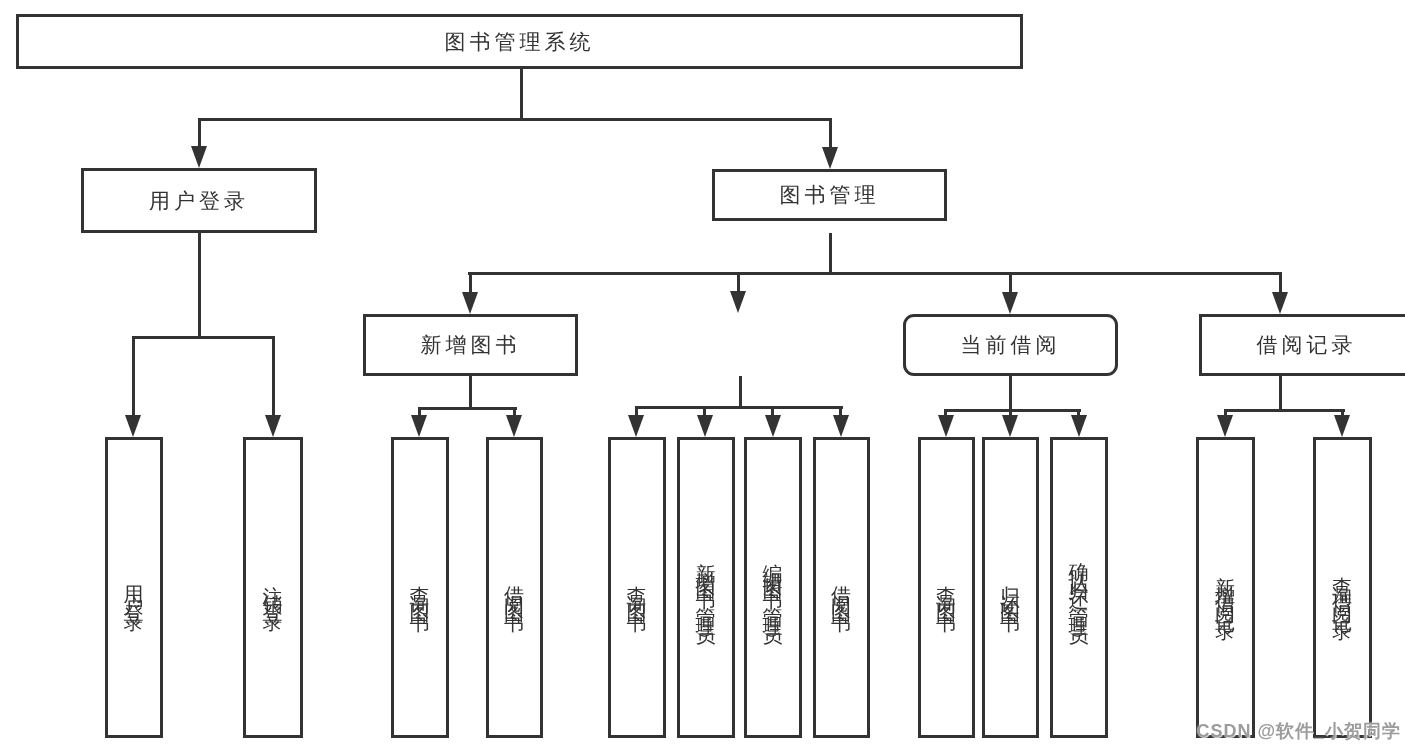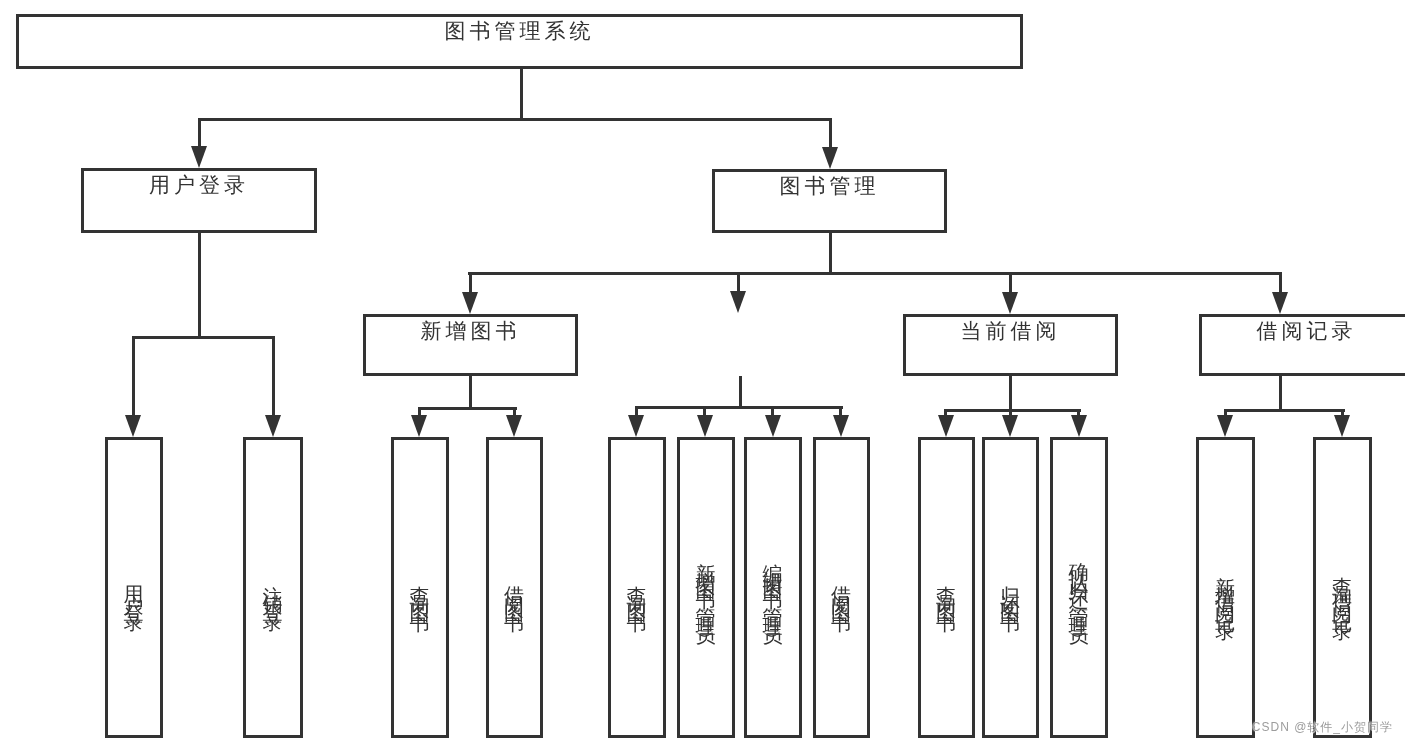--- a/index.html
+++ b/index.html
@@ -8,43 +8,44 @@
     --wm:#9c9c9c;
     --bg:#ffffff;
   }
   html,body{margin:0;padding:0;background:var(--bg);}
   #canvas{
     position:relative;width:1405px;height:747px;background:var(--bg);
     font-family:"Liberation Sans","DejaVu Sans",sans-serif;overflow:hidden;
   }
   .box{
     position:absolute;box-sizing:border-box;border:3px solid var(--line);
-    background:var(--bg);display:flex;justify-content:center;
+    background:var(--bg);display:flex;align-items:center;justify-content:center;
     color:var(--text);font-size:21px;letter-spacing:4px;white-space:nowrap;
   }
   .vbox{
     position:absolute;box-sizing:border-box;border:3px solid var(--line);
     background:var(--bg);display:flex;align-items:center;justify-content:center;
     color:var(--text);
   }
   .vbox .vtext{
     writing-mode:vertical-rl;text-orientation:mixed;
     font-size:20px;letter-spacing:9px;line-height:1;white-space:nowrap;
   }
   .hline{position:absolute;height:3px;background:var(--line);}
   .vline{position:absolute;width:3px;background:var(--line);}
   .tri{
     position:absolute;width:0;height:0;
     border-left:8px solid transparent;border-right:8px solid transparent;
     border-top:22px solid var(--line);
   }
   .watermark{
-    position:absolute;top:719px;right:12px;z-index:5;
-    font-size:12px;color:var(--wm);letter-spacing:1px;white-space:nowrap;
+    position:absolute;top:719px;right:4px;z-index:5;
+    font-size:18px;color:var(--wm);letter-spacing:1px;white-space:nowrap;
     text-shadow:0 0 2px rgba(255,255,255,.9),1px 1px 0 rgba(255,255,255,.7);
+    font-weight:bold;
   }
 </style>
 </head>
 <body>
 
 <div id="canvas">
 
   <div class="box" style="left:16px;top:14px;width:1007px;height:55px;">
     <span>图书管理系统</span>
   </div>
@@ -52,21 +53,21 @@
   <div class="vline" style="left:520px;top:69px;height:51px;"></div>
   <div class="hline" style="left:198px;top:118px;width:634px;"></div>
   <div class="vline" style="left:198px;top:118px;height:30px;"></div>
   <div class="tri" style="left:191px;top:146px;"></div>
   <div class="vline" style="left:829px;top:118px;height:31px;"></div>
   <div class="tri" style="left:822px;top:147px;"></div>
 
   <div class="box" style="left:81px;top:168px;width:236px;height:65px;">
     <span>用户登录</span>
   </div>
-  <div class="box" style="left:712px;top:169px;width:235px;height:64px;">
+  <div class="box" style="left:712px;top:169px;width:235px;height:52px;">
     <span>图书管理</span>
   </div>
 
   <div class="vline" style="left:198px;top:233px;height:105px;"></div>
   <div class="hline" style="left:132px;top:336px;width:143px;"></div>
   <div class="vline" style="left:132px;top:336px;height:81px;"></div>
   <div class="tri" style="left:125px;top:415px;"></div>
   <div class="vline" style="left:272px;top:336px;height:81px;"></div>
   <div class="tri" style="left:265px;top:415px;"></div>
 
@@ -77,21 +78,21 @@
   <div class="vline" style="left:737px;top:272px;height:21px;"></div>
   <div class="tri" style="left:730px;top:291px;"></div>
   <div class="vline" style="left:1009px;top:272px;height:22px;"></div>
   <div class="tri" style="left:1002px;top:292px;"></div>
   <div class="vline" style="left:1279px;top:272px;height:22px;"></div>
   <div class="tri" style="left:1272px;top:292px;"></div>
 
   <div class="box" style="left:363px;top:314px;width:215px;height:62px;">
     <span>新增图书</span>
   </div>
-  <div class="box" style="left:903px;top:314px;width:215px;height:62px;">
+  <div class="box" style="left:903px;top:314px;width:215px;height:62px;border-radius:11px;">
     <span>当前借阅</span>
   </div>
   <div class="box" style="left:1173px;top:314px;width:215px;height:62px;margin-left:26px;">
     <span>借阅记录</span>
   </div>
 
   <div class="vline" style="left:469px;top:376px;height:33px;"></div>
   <div class="hline" style="left:418px;top:407px;width:99px;"></div>
   <div class="vline" style="left:418px;top:407px;height:10px;"></div>
   <div class="tri" style="left:411px;top:415px;"></div>

